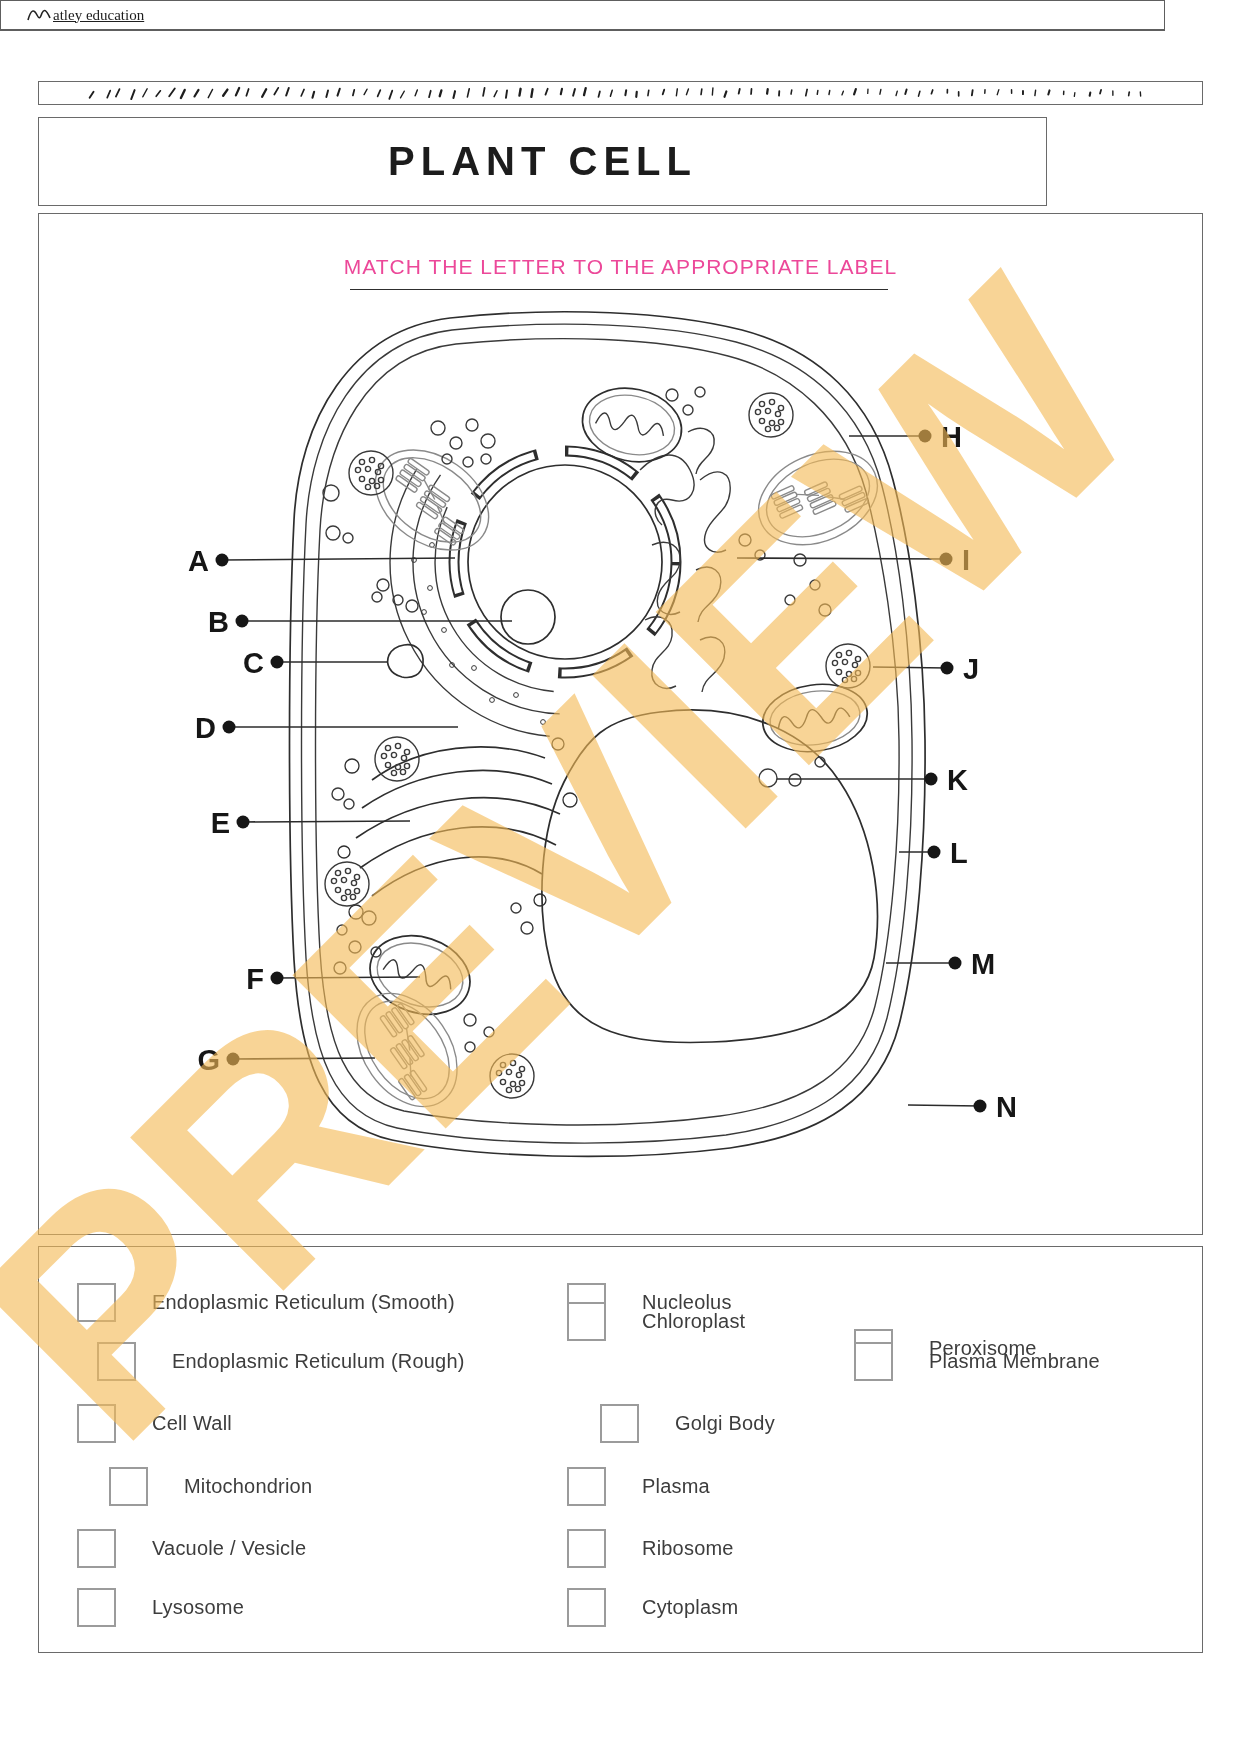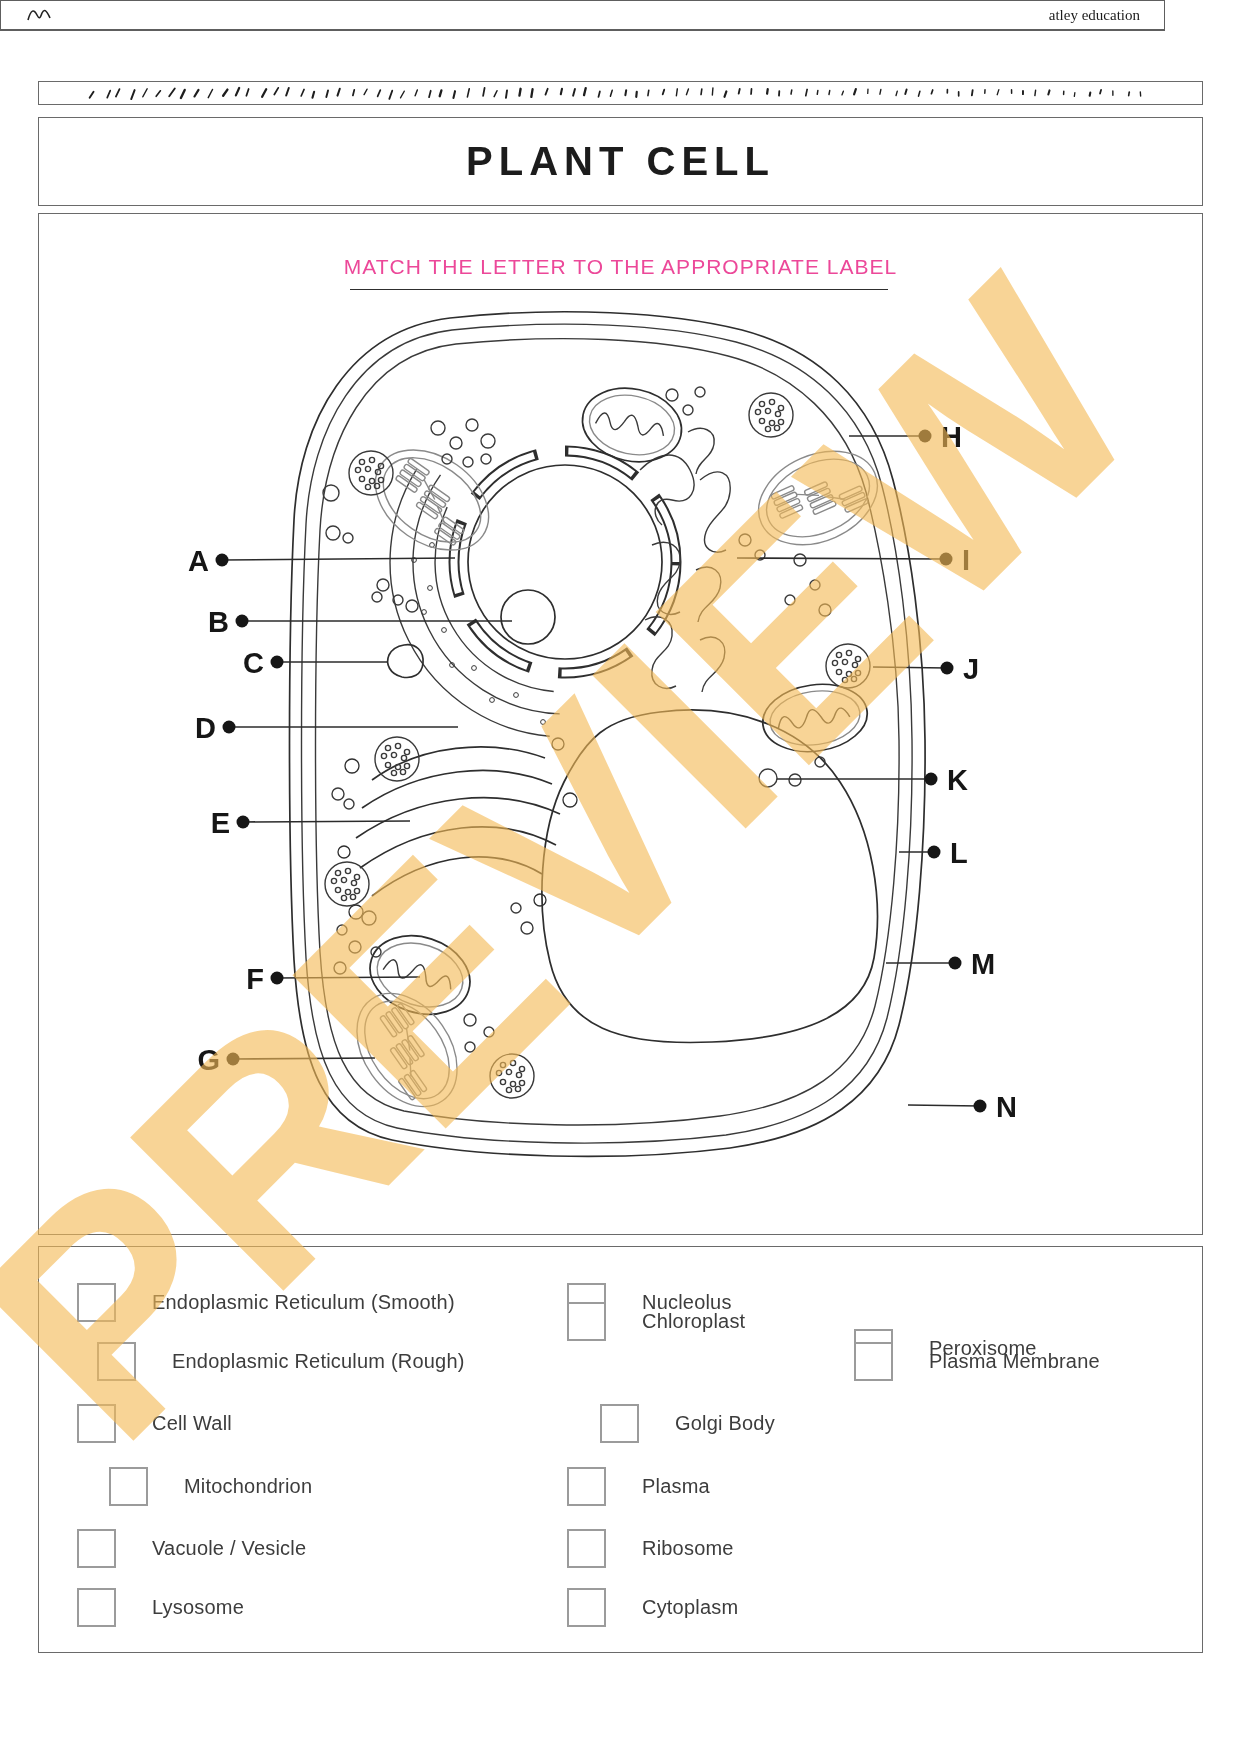--- a/index.html
+++ b/index.html
@@ -6,21 +6,21 @@
   #page{
     position:relative;width:1241px;height:1754px;background:#ffffff;
     margin:0 auto;overflow:hidden;
     font-family:"Liberation Sans",sans-serif;color:#1f1f1f;
   }
   .box{position:absolute;border:1.5px solid #6a6a6a;background:#fff;box-sizing:border-box;}
   
   #tickstrip{left:38px;top:81px;width:1165px;height:24px;}
   #tickstrip svg{display:block;width:100%;height:100%;}
   
-  #titlebox{left:38px;top:117px;width:1165px;height:89px;display:flex;align-items:center;justify-content:center;}
+  #titlebox{left:38px;top:117px;width:1009px;height:89px;display:flex;align-items:center;justify-content:center;}
   #pagetitle{font-size:40px;font-weight:bold;letter-spacing:6px;color:#1c1c1c;}
   
   #diagrambox{left:38px;top:213px;width:1165px;height:1022px;}
   #instruction{
     position:absolute;left:38px;top:255px;width:1165px;text-align:center;
     font-size:21px;letter-spacing:1px;color:#ec4899;font-weight:400;
   }
   #instr-underline{position:absolute;left:350px;top:289px;width:538px;height:0;border-top:1.6px solid #2e2e2e;}
   #cellsvg{position:absolute;left:38px;top:213px;width:1165px;height:1022px;}
   
@@ -32,21 +32,21 @@
     color:rgba(244,186,85,0.62);z-index:5;pointer-events:none;
     font-family:"Liberation Sans",sans-serif;
   }
   
   #labelsbox{left:38px;top:1246px;width:1165px;height:407px;}
   .label-item{position:absolute;display:flex;align-items:center;}
   .cb{width:39px;height:39px;border:2px solid #9b9b9b;background:#fff;box-sizing:border-box;}
   .lbl{margin-left:36px;font-size:20px;color:#3d3d3d;letter-spacing:0.2px;}
   
   #footerbox{left:38px;top:1681px;width:1165px;height:31px;border:1.5px solid #5e5e5e;border-bottom-width:2.5px;
-    display:flex;align-items:center;justify-content:space-between;padding:0 24px;box-sizing:border-box;}
+    display:flex;align-items:center;justify-content:flex-start;padding:0 24px;box-sizing:border-box;text-decoration:underline;}
   #brand{font-family:"Liberation Serif",serif;font-size:15px;color:#1c1c1c;}
   
   .ink{stroke:#2e2e2e;fill:none;stroke-width:1.7;}
   .thin{stroke:#3a3a3a;fill:none;stroke-width:1.4;}
   .lite{stroke:#8a8a8a;fill:none;stroke-width:1.4;}
   .leader{stroke:#2b2b2b;stroke-width:1.6;}
   .ldot{fill:#161616;}
   .lletter{font-family:"Liberation Sans",sans-serif;font-size:29px;font-weight:bold;fill:#161616;}
 </style>
 </head>

